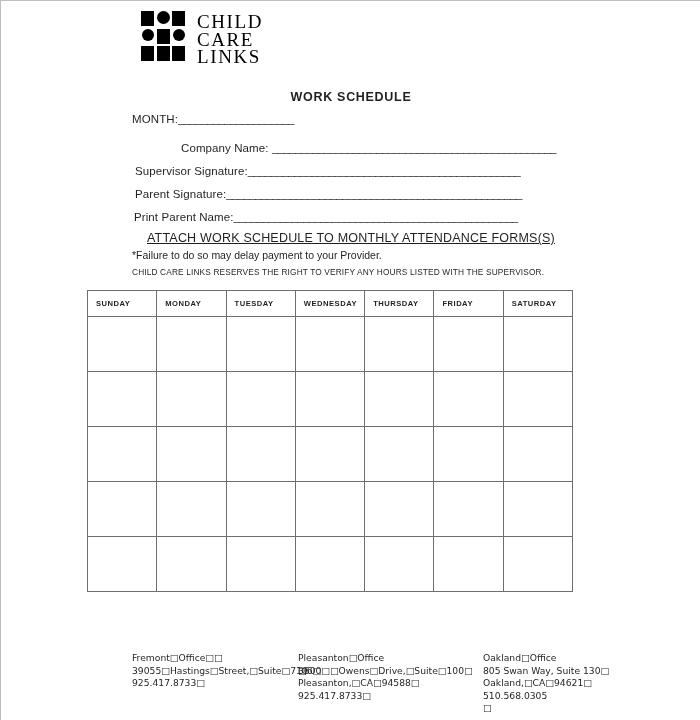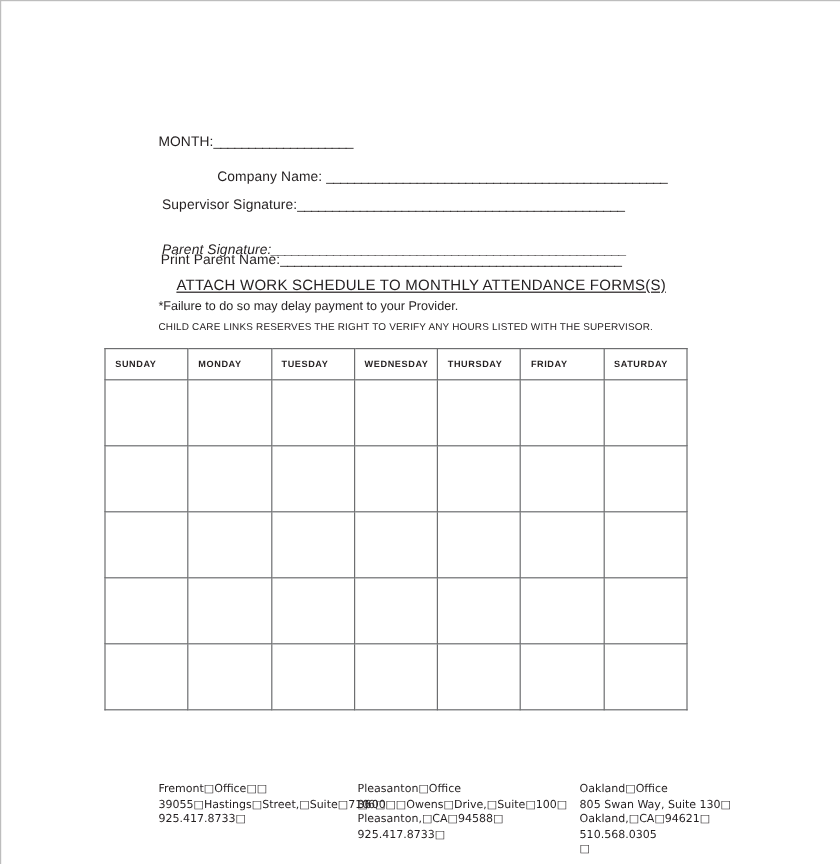--- a/index.html
+++ b/index.html
@@ -75,21 +75,21 @@
     color: #231f20;
     white-space: nowrap;
     letter-spacing: 0.1px;
   }
   .field-row .lbl { font-weight: normal; }
   .field-row .rule { letter-spacing: -0.6px; }
 
   #f-month     { left: 131px; top: 112px; }
   #f-company   { left: 180px; top: 141px; }
   #f-super     { left: 134px; top: 164px; }
-  #f-parent    { left: 134px; top: 202px; font-style: italic; }
+  #f-parent    { left: 134px; top: 187px; }
   #f-print     { left: 133px; top: 210px; }
 
   
   #attach-line {
     position: absolute;
     left: 146px; top: 230px;
     font-size: 12.5px;
     letter-spacing: 0.2px;
     color: #231f20;
     white-space: nowrap;
@@ -162,21 +162,48 @@
     position: absolute;
     left: 0;
     top: 0;
   }
 </style>
 </head>
 <body>
 
 <div id="page">
 
-
+  <div id="logo-block">
+    <div id="logo-mark">
+      <div class="lg-sq"></div>
+      <div class="lg-blank">
+          <div class="lg-ci"></div>
+        </div>
+      <div class="lg-sq"></div>
+
+      <div class="lg-blank">
+          <div class="lg-ci-sm"></div>
+        </div>
+      <div class="lg-sq"></div>
+      <div class="lg-blank">
+          <div class="lg-ci-sm"></div>
+        </div>
+
+      <div class="lg-sq"></div>
+      <div class="lg-sq"></div>
+      <div class="lg-sq"></div>
+    </div>
+    <div id="logo-words">
+      <div>CHILD</div>
+      <div>CARE</div>
+      <div>LINKS</div>
+    </div>
+  </div>
+
+  <div id="doc-title">WORK SCHEDULE</div>
 
   <div class="field-row" id="f-month">
     <span class="lbl">MONTH:</span><span class="rule">____________________</span>
   </div>
 
   <div class="field-row" id="f-company">
     <span class="lbl">Company Name: </span><span class="rule">_________________________________________________</span>
   </div>
 
   <div class="field-row" id="f-super">

